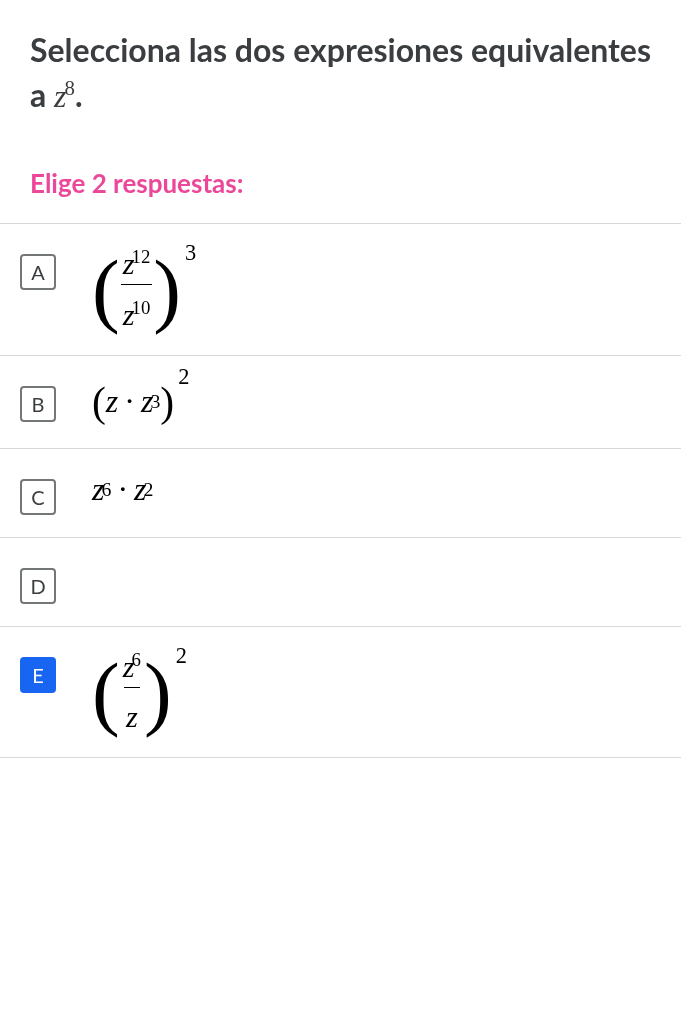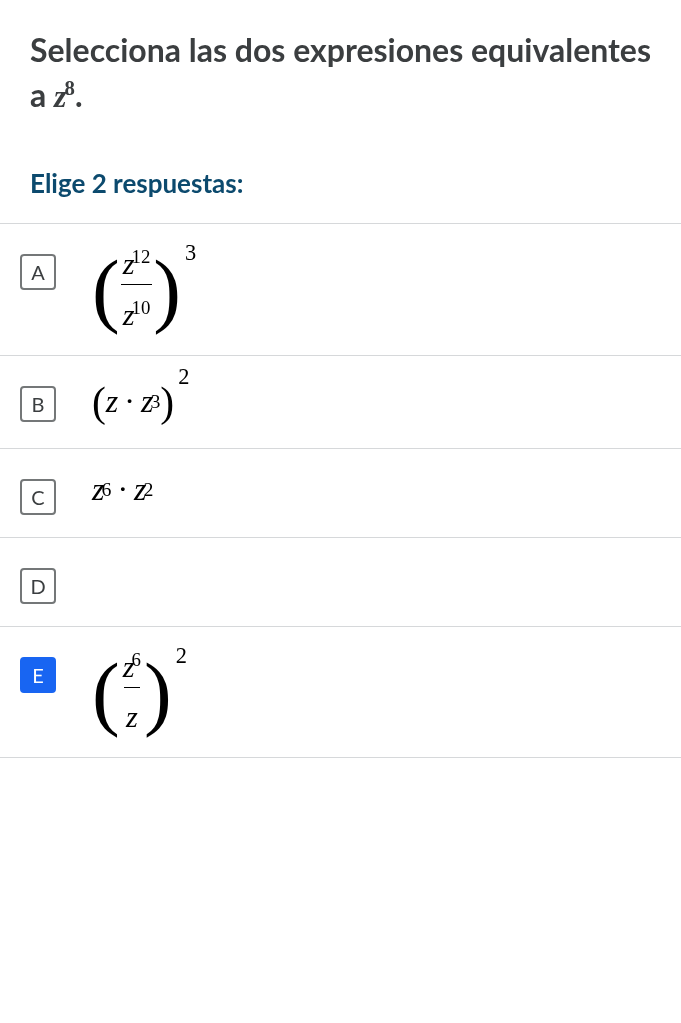--- a/index.html
+++ b/index.html
@@ -13,32 +13,32 @@
   .question-title {
     font-size: 32px;
     font-weight: 700;
     line-height: 1.4;
     color: #3b3e40;
     margin-bottom: 48px;
   }
   .question-title .math-inline {
     font-family: Georgia, "Times New Roman", serif;
     font-style: italic;
-    font-weight: 700;
+    font-weight: 400;
   }
   .question-title sup {
     font-style: normal;
     font-size: 0.65em;
     vertical-align: super;
     margin-left: -2px;
   }
   .instruction {
     font-size: 26px;
     font-weight: 700;
-    color: #0c4a6e;
+    color: #ec4899;
     margin-bottom: 24px;
   }
   .options { width: 100%; }
   .option-row {
     display: flex;
     align-items: flex-start;
     border-top: 1px solid #d6d8da;
     padding: 22px 30px 22px 20px;
     cursor: pointer;
   }

